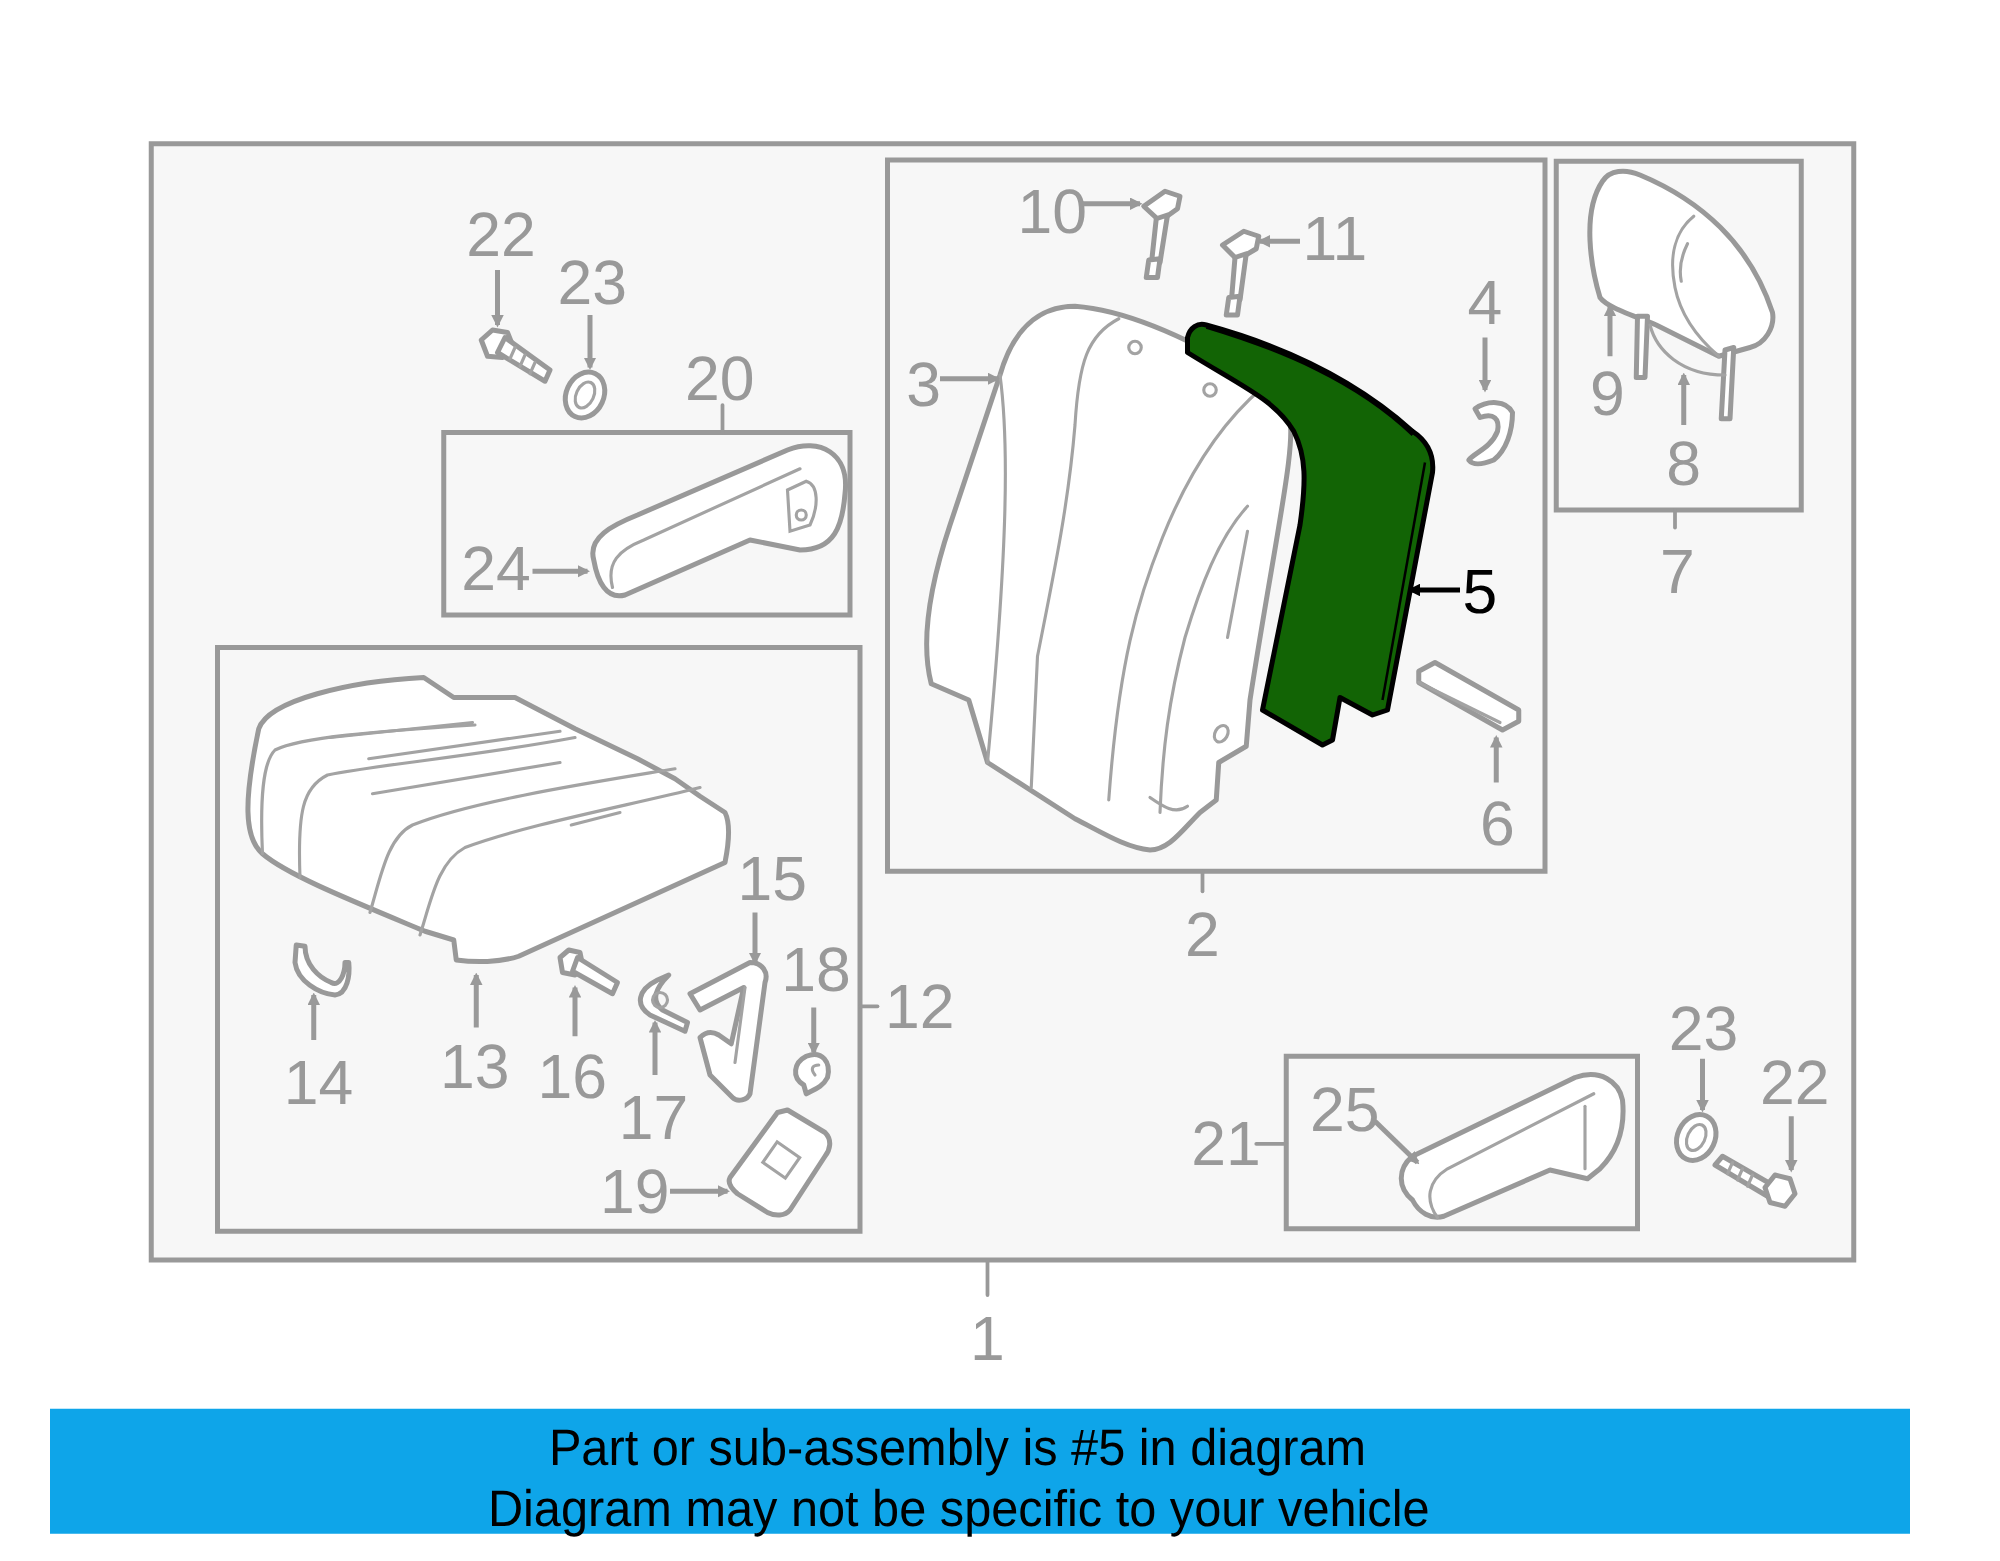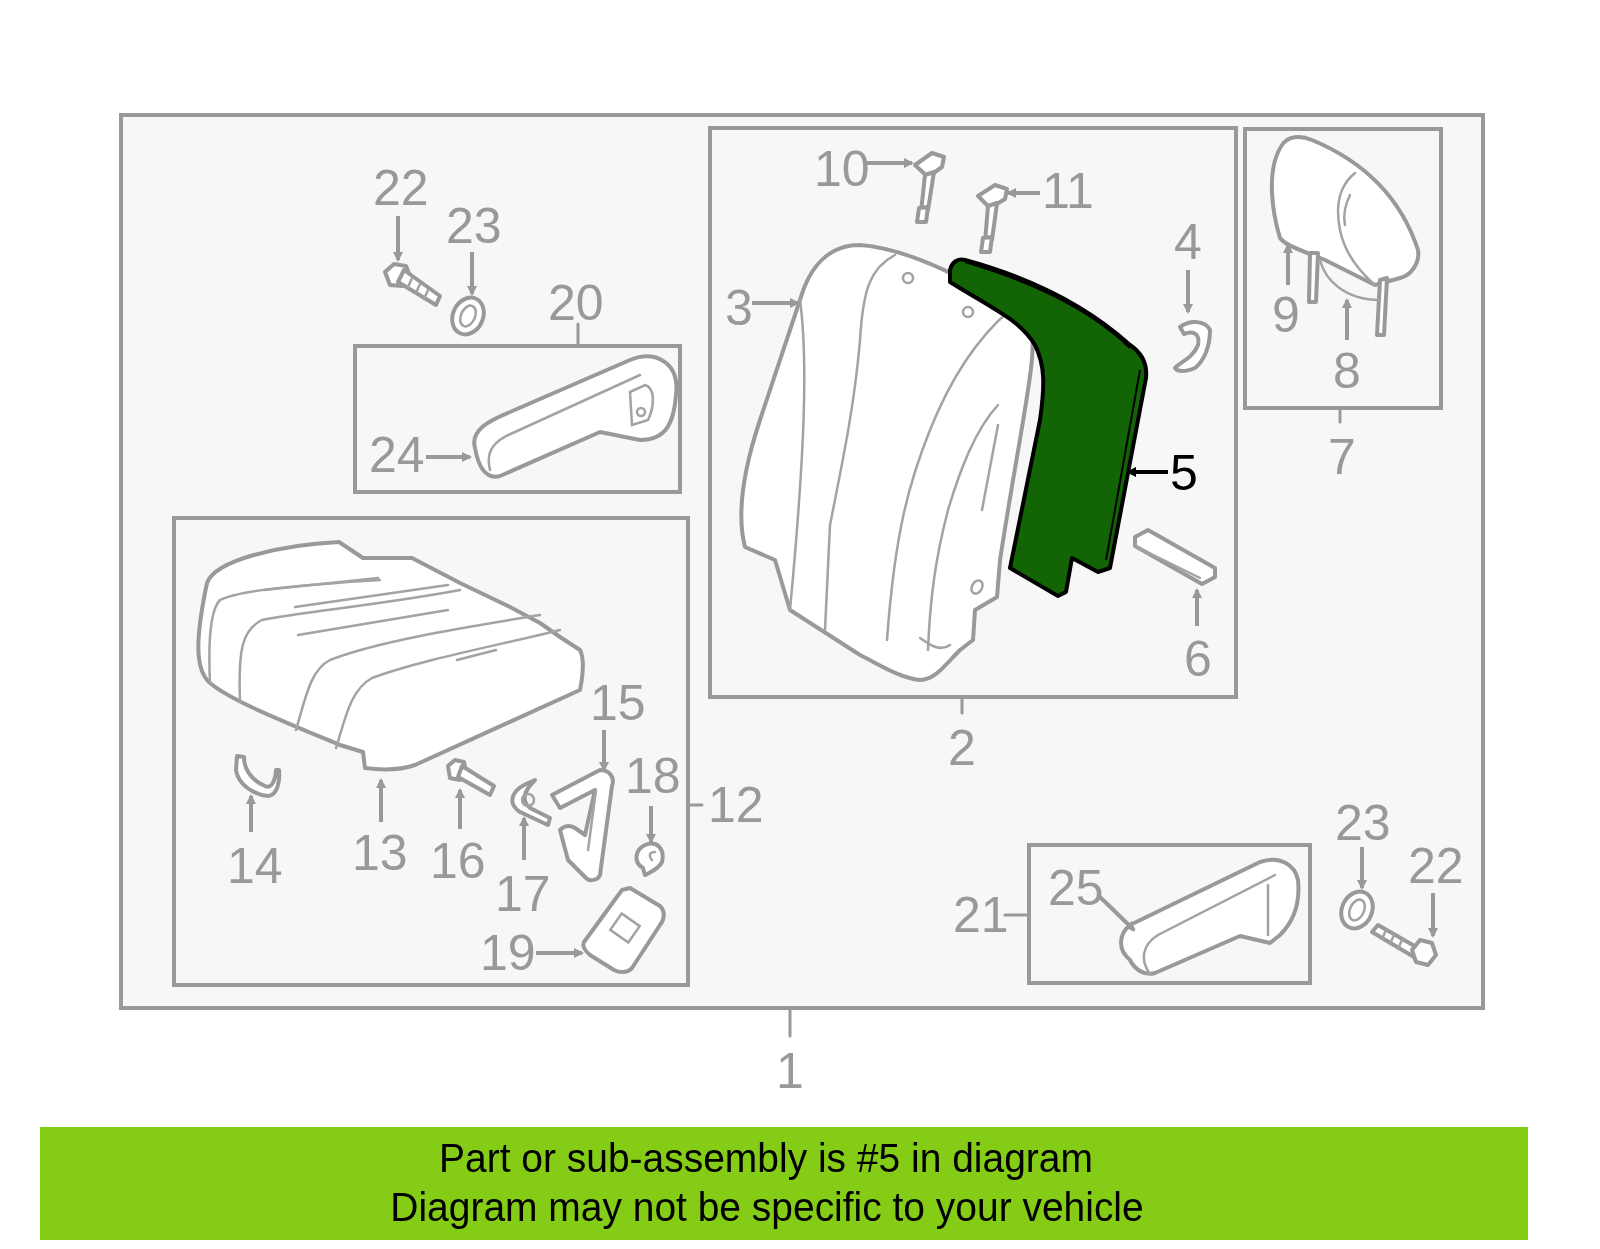--- a/index.html
+++ b/index.html
@@ -5,21 +5,21 @@
   html,body{margin:0;padding:0;background:#ffffff;}
   body{width:1600px;height:1249px;position:relative;overflow:hidden;font-family:"Liberation Sans",sans-serif;}
   #diagram{position:absolute;left:0;top:0;width:1600px;height:1249px;}
   .lbl{font-family:"Liberation Sans",sans-serif;font-size:50px;fill:#999999;}
   .lbl-hi{font-family:"Liberation Sans",sans-serif;font-size:50px;fill:#000000;}
   .box{fill:none;stroke:#999999;stroke-width:4;}
   .part{fill:#ffffff;stroke:#999999;stroke-width:4;stroke-linejoin:round;stroke-linecap:round;}
   .line{fill:none;stroke:#999999;stroke-width:3;stroke-linecap:round;}
   .thin{fill:none;stroke:#a3a3a3;stroke-width:2.5;stroke-linecap:round;}
   .arrow{stroke:#999999;stroke-width:4;fill:none;}
-  .banner{position:absolute;left:40px;top:1127px;width:1488px;height:113px;background:#84cc16;}
+  .banner{position:absolute;left:40px;top:1127px;width:1488px;height:100px;background:#0ea5e9;}
   .banner-line{position:absolute;left:0;width:1488px;text-align:center;color:#000000;font-size:41px;line-height:46px;font-family:"Liberation Sans",sans-serif;transform:scaleX(0.95);}
   .bl1{top:8px;left:-18px;}
   .bl2{top:57px;left:-17px;}
 </style>
 </head>
 <body>
 
 <svg id="diagram" viewBox="0 0 1600 1249" xmlns="http://www.w3.org/2000/svg">
   <defs>
     <marker id="ah" markerWidth="10" markerHeight="10" refX="8" refY="5" orient="auto" markerUnits="userSpaceOnUse">

